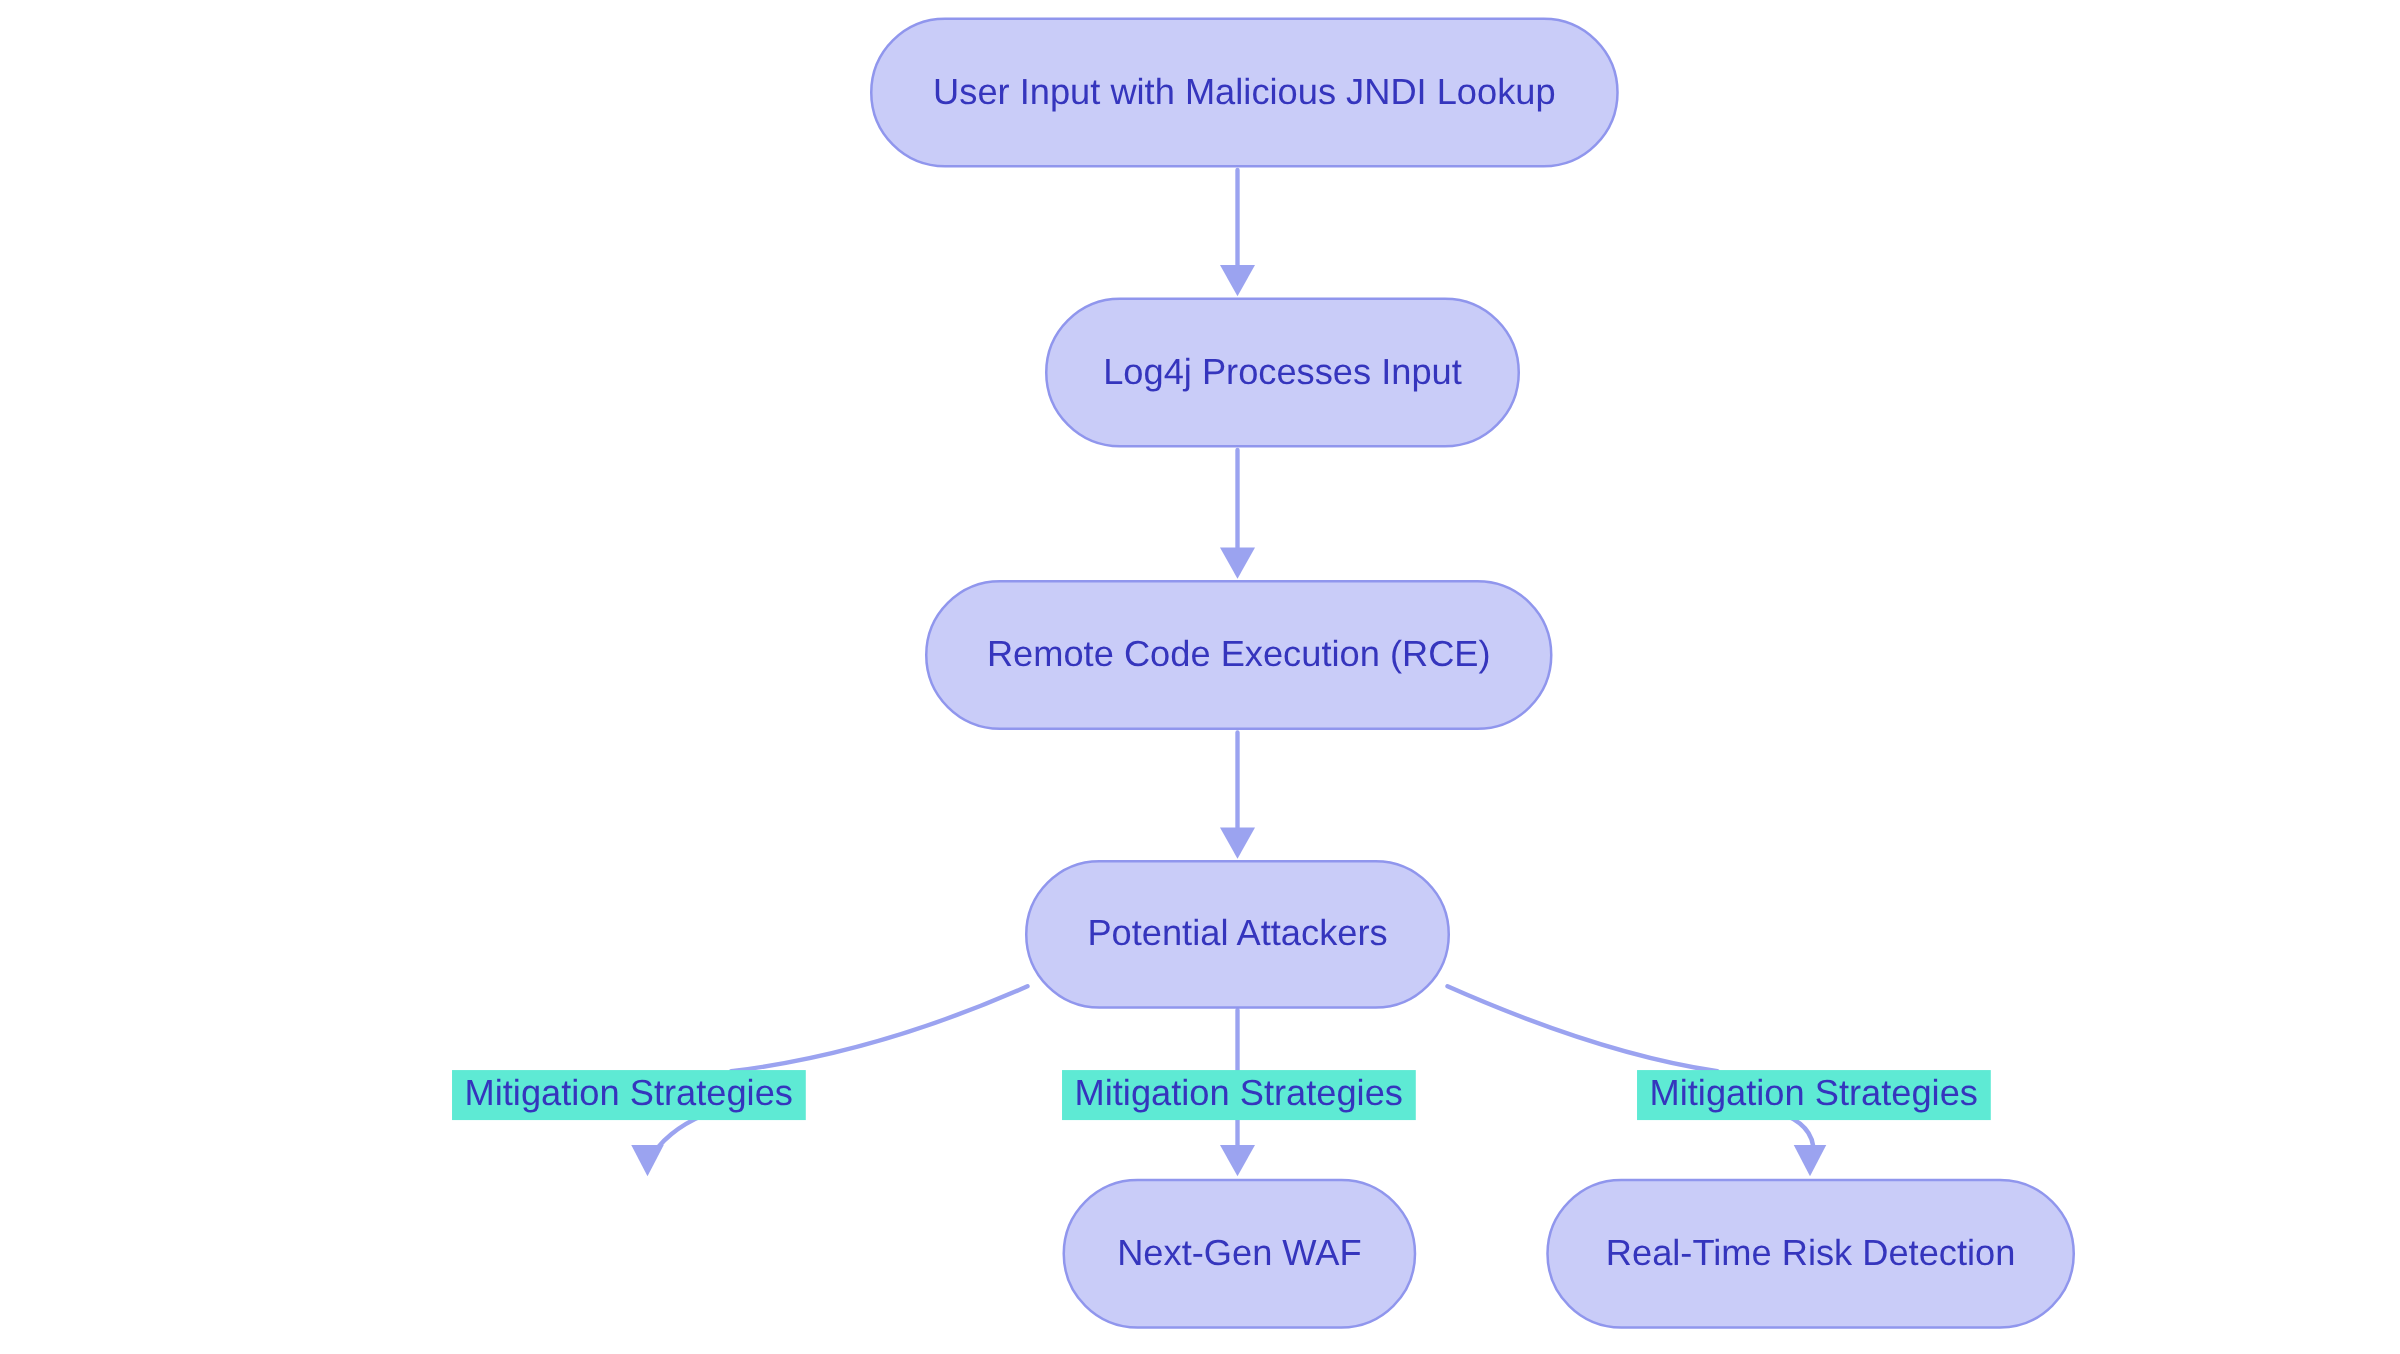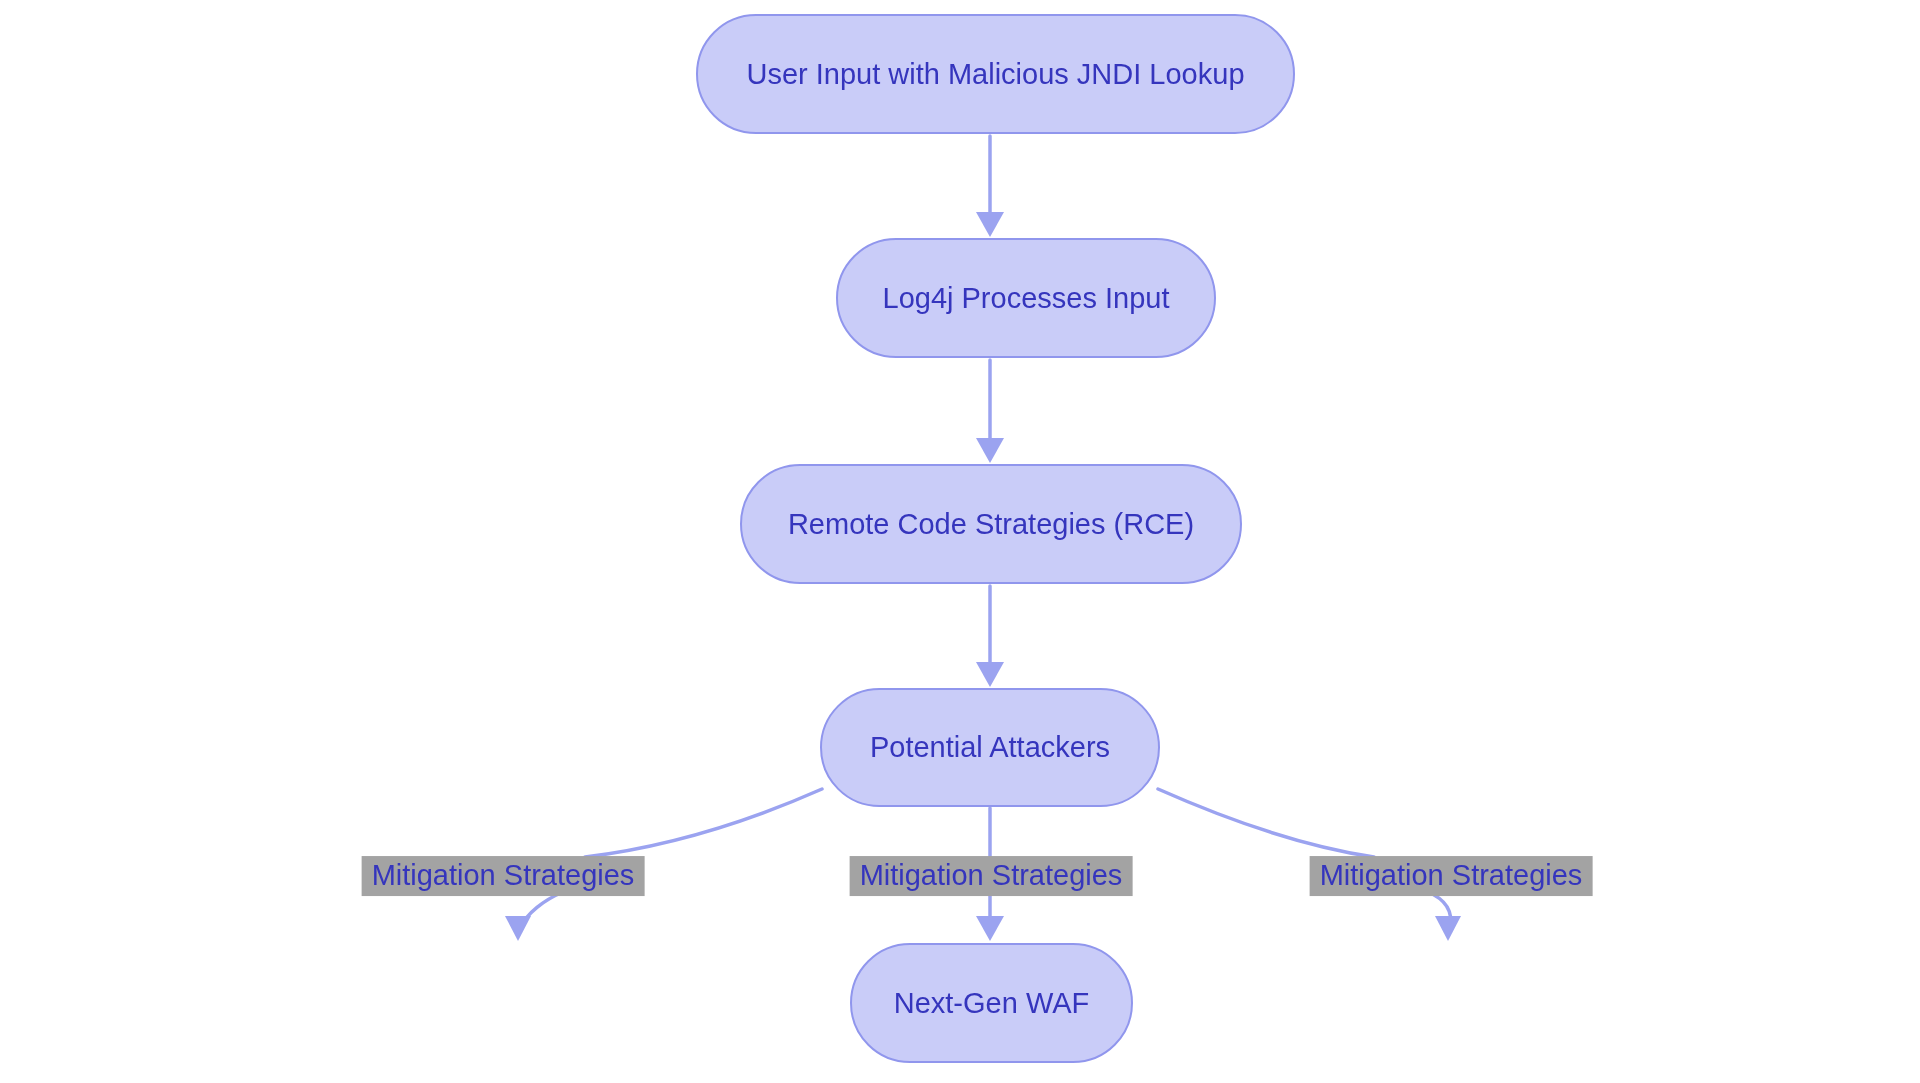--- a/index.html
+++ b/index.html
@@ -47,21 +47,21 @@
     border-radius: 60px;
     color: #3535bd;
     font-size: 29px;
     line-height: 1.2;
     white-space: nowrap;
     text-align: center;
   }
   .edge-label {
     position: absolute;
     transform: translate(-50%, -50%);
-    background: #a3a3a3;
+    background: #5eead4;
     padding: 4px 10px;
     color: #3535bd;
     font-size: 29px;
     line-height: 1.1;
     white-space: nowrap;
   }
   
   .node-a { left: 696px;  top: 14px;  width: 599px; height: 120px; }
   .node-b { left: 836px;  top: 238px; width: 380px; height: 120px; }
   .node-c { left: 740px;  top: 464px; width: 502px; height: 120px; }
@@ -103,30 +103,33 @@
 
   <div class="node node-a">
     <span>User Input with Malicious JNDI Lookup</span>
   </div>
 
   <div class="node node-b">
     <span>Log4j Processes Input</span>
   </div>
 
   <div class="node node-c">
-    <span>Remote Code Strategies (RCE)</span>
+    <span>Remote Code Execution (RCE)</span>
   </div>
 
   <div class="node node-d">
     <span>Potential Attackers</span>
   </div>
 
 
   <div class="node node-f">
     <span>Next-Gen WAF</span>
   </div>
 
+  <div class="node node-g">
+    <span>Real-Time Risk Detection</span>
+  </div>
 
   <div class="edge-label label-left">Mitigation Strategies</div>
   <div class="edge-label label-middle">Mitigation Strategies</div>
   <div class="edge-label label-right">Mitigation Strategies</div>
 
 </div>
 
 </body></html>

